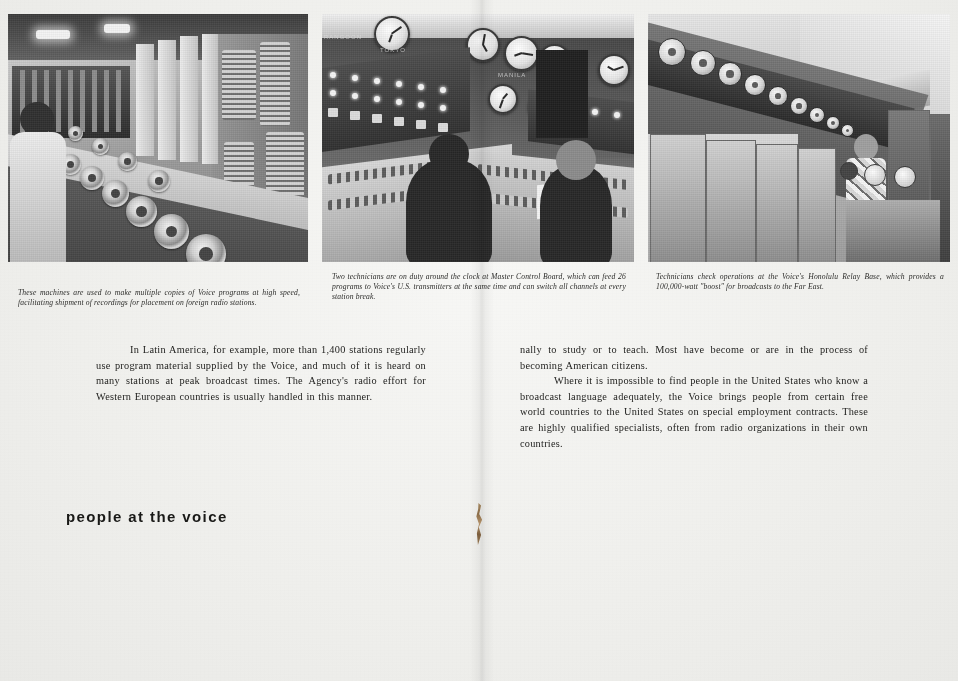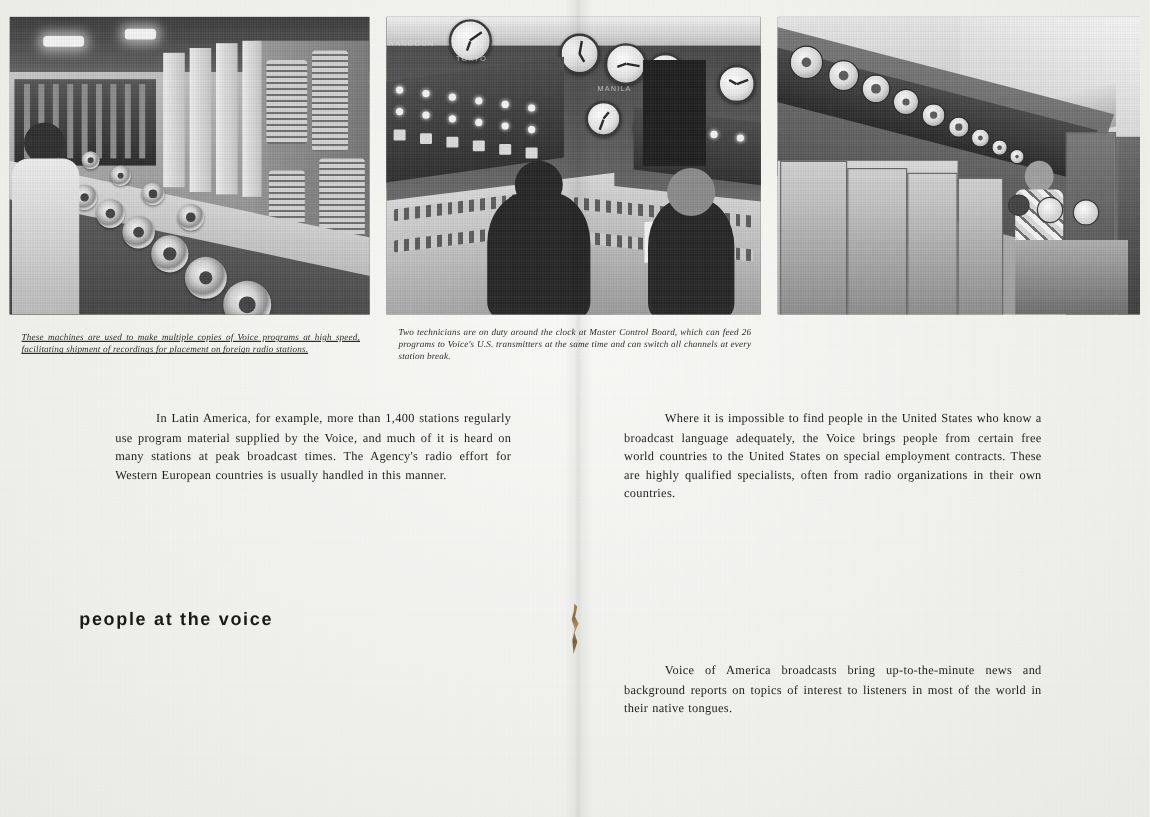--- a/index.html
+++ b/index.html
@@ -122,21 +122,21 @@
   
   .caption{
     position:absolute;
     font-style:italic;
     font-size:7.6px;
     line-height:10.2px;
     color:#2b2b29;
     text-align:justify;
     letter-spacing:.15px;
   }
-  .cap-left{left:18px;top:276px;width:282px;text-decoration:underline;}
+  .cap-left{left:18px;top:288px;width:282px;}
   .cap-mid{left:332px;top:272px;width:294px;}
   .cap-right{left:656px;top:272px;width:288px;}
 
   
   .col{position:absolute;color:#1e1e1c;}
   .col p{
     margin:0 0 0 0;
     font-size:10.3px;
     line-height:15.6px;
     text-align:justify;
@@ -337,33 +337,32 @@
       <div class="rp-desk"></div>
       <div class="rp-dial" style="right:64px;top:150px;width:20px;height:20px;"></div>
       <div class="rp-dial" style="right:34px;top:152px;width:20px;height:20px;"></div>
       <div class="rp-dial" style="right:92px;top:148px;width:16px;height:16px;background:#46464a;"></div>
       <div class="grain2"></div>
     </div>
   </div>
 
   <div class="caption cap-left">These machines are used to make multiple copies of Voice programs at high speed, facilitating shipment of recordings for placement on foreign radio stations.</div>
   <div class="caption cap-mid">Two technicians are on duty around the clock at Master Control Board, which can feed 26 programs to Voice's U.S. transmitters at the same time and can switch all channels at every station break.</div>
+  <div class="caption cap-right">Technicians check operations at the Voice's Honolulu Relay Base, which provides a 100,000-watt "boost" for broadcasts to the Far East.</div>
 
   <div class="col col-left">
     <p>In Latin America, for example, more than 1,400 stations regularly use program material supplied by the Voice, and much of it is heard on many stations at peak broadcast times.  The Agency's radio effort for Western European countries is usually handled in this manner.</p>
   </div>
 
   <h2 class="sect h-left">people at the voice</h2>
 
 
   <div class="col col-right">
+    <p style="text-indent:0">nally to study or to teach.  Most have become or are in the process of becoming American citizens.</p>
     <p>Where it is impossible to find people in the United States who know a broadcast language adequately, the Voice brings people from certain free world countries to the United States on special employment contracts.  These are highly qualified specialists, often from radio organizations in their own countries.</p>
   </div>
 
 
-  <div class="col col-right2">
-    <p>Voice of America broadcasts bring up-to-the-minute news and background reports on topics of interest to listeners in most of the world in their native tongues.</p>
-  </div>
 
   <div class="fold"></div>
   <div class="staple"></div>
   <div class="grain"></div>
 </div>
 
 </body></html>

